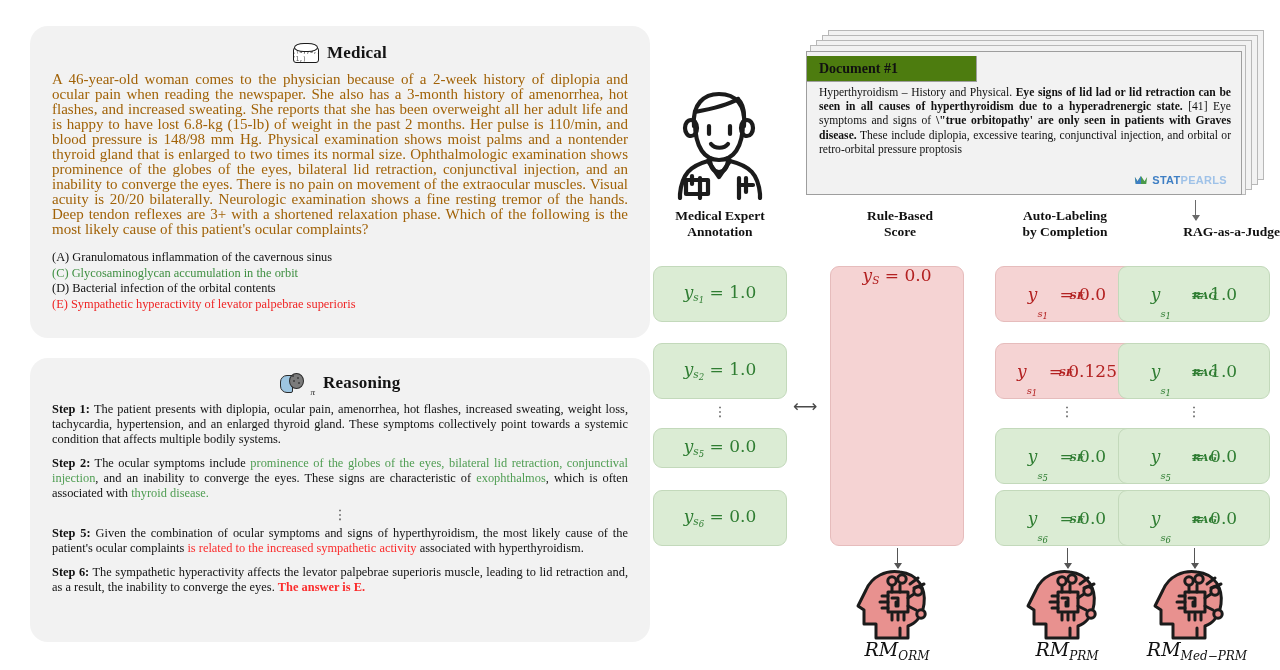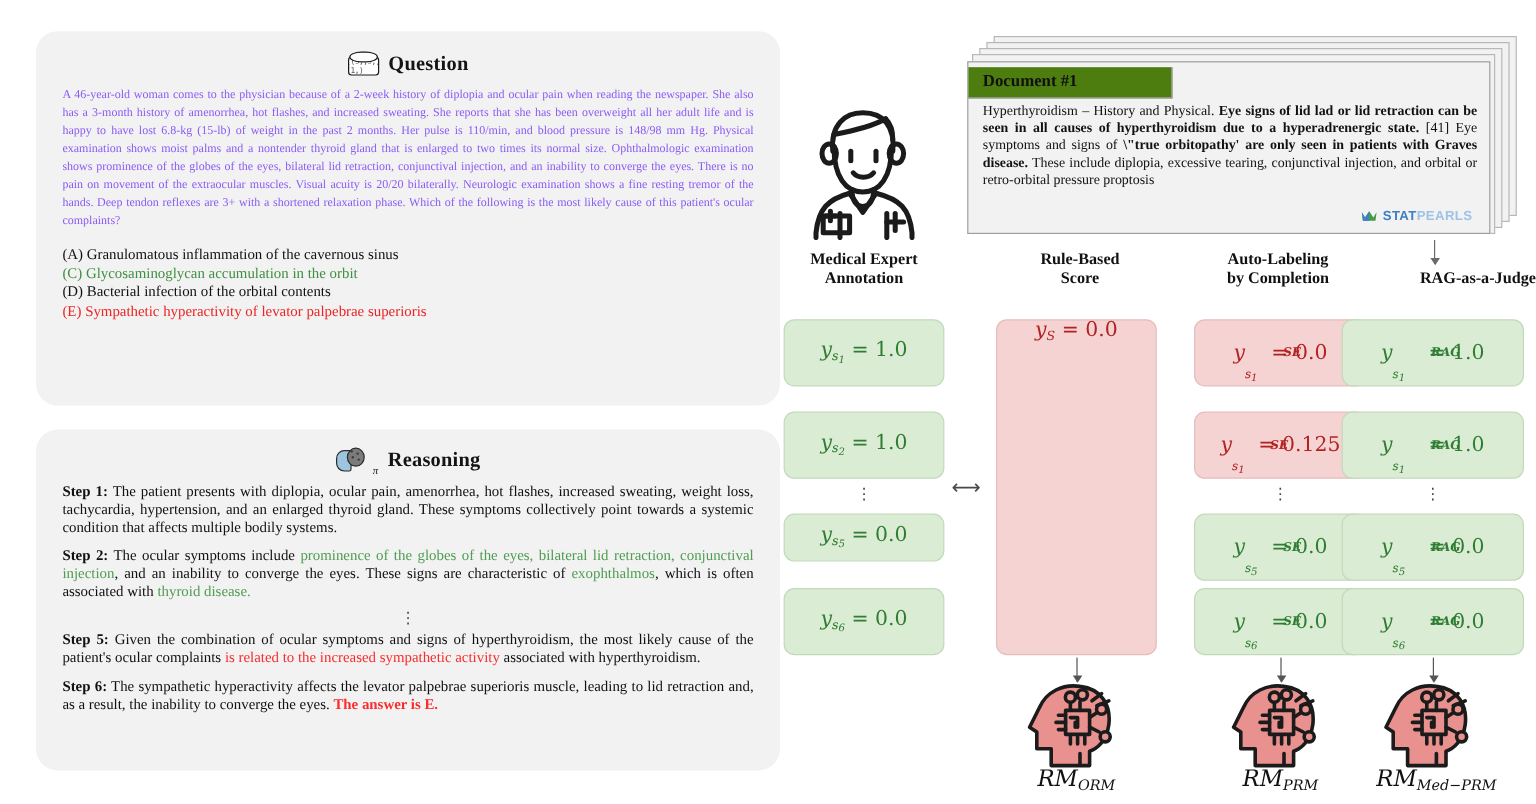--- a/index.html
+++ b/index.html
@@ -50,21 +50,21 @@
     background:#9dc5e0;border:1.3px solid #2b2b2b;border-radius:7px 2px 2px 7px;
   }
   .brain-icon .half-r{
     position:absolute;left:9px;top:1px;width:13px;height:14px;
     background:#7b7b7b;border:1.3px solid #2b2b2b;border-radius:50%;
   }
   .brain-icon .dot{position:absolute;background:#3c3c3c;border-radius:50%;width:2.2px;height:2.2px;}
   .brain-sub{font-size:9px;font-style:italic;color:#222;margin-left:1px;align-self:flex-end;margin-bottom:3px;}
 
   .qtext{
-    font-size:10px;line-height:15.0px;color:#8b5cf6;text-align:justify;
+    font-size:15px;line-height:15.0px;color:#a16207;text-align:justify;
     margin:0;
   }
   .choices{margin-top:13px;font-size:12.4px;line-height:15.6px;color:#111;}
   .choice{white-space:nowrap;}
   .c-green{color:#3f8f42;}
   .c-red{color:#ef2424;}
 
   .step{font-size:12.4px;line-height:15.0px;color:#111;text-align:justify;margin:0 0 9px 0;}
   .step b{font-weight:bold;}
   .g{color:#4f9d52;}
@@ -170,21 +170,21 @@
 </style>
 </head>
 <body>
 
 <div class="panel" id="question-panel">
   <div class="panel-head">
     <span class="q-icon">
       <span class="body">((9,,9,) (1,)</span>
       <span class="lid"></span>
     </span>
-    <span class="title">Question</span>
+    <span class="title">Medical</span>
   </div>
   <p class="qtext">A 46-year-old woman comes to the physician because of a 2-week history of diplopia and ocular pain when reading the newspaper. She also has a 3-month history of amenorrhea, hot flashes, and increased sweating. She reports that she has been overweight all her adult life and is happy to have lost 6.8-kg (15-lb) of weight in the past 2 months. Her pulse is 110/min, and blood pressure is 148/98 mm Hg. Physical examination shows moist palms and a nontender thyroid gland that is enlarged to two times its normal size. Ophthalmologic examination shows prominence of the globes of the eyes, bilateral lid retraction, conjunctival injection, and an inability to converge the eyes. There is no pain on movement of the extraocular muscles. Visual acuity is 20/20 bilaterally. Neurologic examination shows a fine resting tremor of the hands. Deep tendon reflexes are 3+ with a shortened relaxation phase. Which of the following is the most likely cause of this patient's ocular complaints?</p>
   <div class="choices">
     <div class="choice"><span>(A)</span> <span>Granulomatous inflammation of the cavernous sinus</span></div>
     <div class="choice c-green"><span>(C)</span> <span>Glycosaminoglycan accumulation in the orbit</span></div>
     <div class="choice"><span>(D)</span> <span>Bacterial infection of the orbital contents</span></div>
     <div class="choice c-red"><span>(E)</span> <span>Sympathetic hyperactivity of levator palpebrae superioris</span></div>
   </div>
 </div>
 

